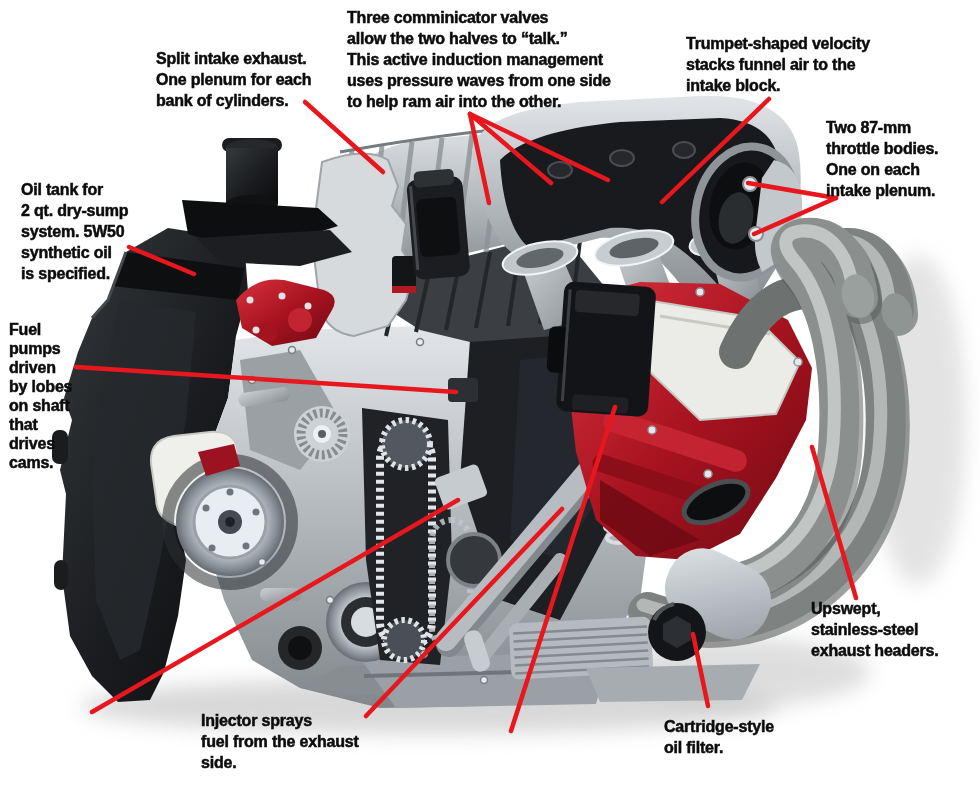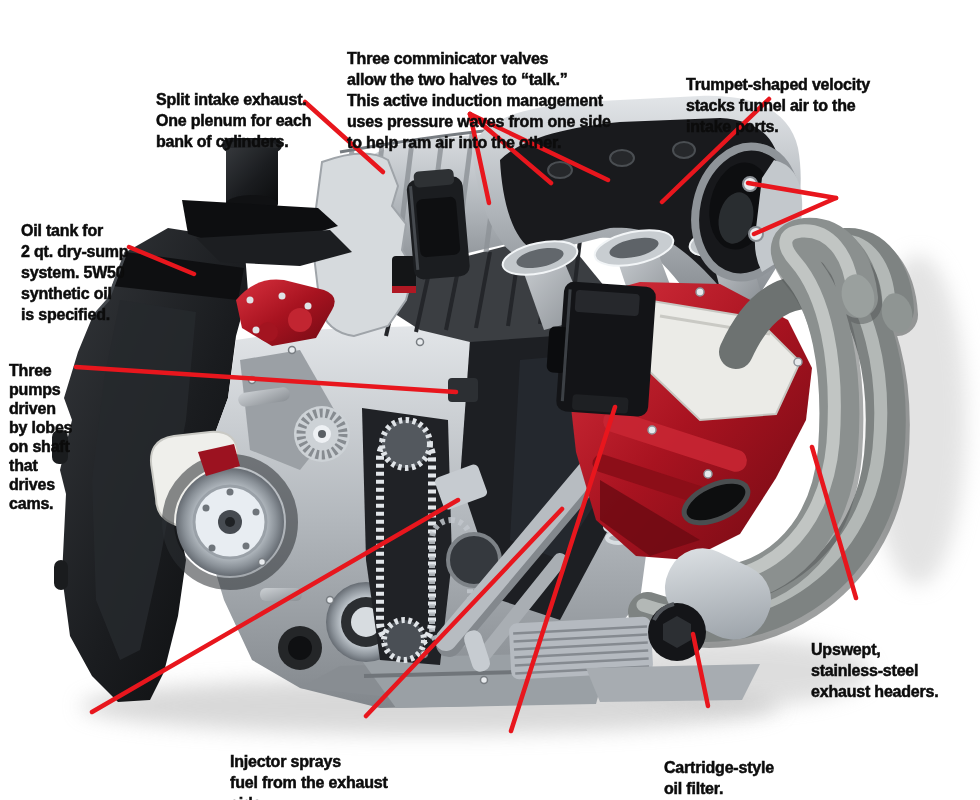--- a/index.html
+++ b/index.html
@@ -1,20 +1,20 @@
 <!DOCTYPE html>
 <html><head>
 <meta charset="utf-8">
 <style>
   html,body{margin:0;padding:0;background:#ffffff;}
   .stage{position:relative;width:980px;height:800px;background:#ffffff;overflow:hidden;
          font-family:"Liberation Sans",sans-serif;}
   .art{position:absolute;left:0;top:0;width:980px;height:800px;}
   .label{position:absolute;font:700 16px/21px "Liberation Sans",sans-serif;
-         color:#0c0c0c;letter-spacing:-0.2px;white-space:pre-line;margin-top:41px;
+         color:#0c0c0c;letter-spacing:-0.2px;white-space:pre-line;
          -webkit-text-stroke:0.5px #0c0c0c;}
   .label--tight{line-height:19px;}
 </style>
 </head>
 <body>
 
 <div class="stage">
 
   <svg class="art" viewBox="0 0 980 800">
     <defs>
@@ -320,35 +320,39 @@
   <div class="label" style="left:156px;top:48px">Split intake exhaust.
 One plenum for each
 bank of cylinders.</div>
   <div class="label" style="left:347px;top:7px">Three comminicator valves
 allow the two halves to “talk.”
 This active induction management
 uses pressure waves from one side
 to help ram air into the other.</div>
   <div class="label" style="left:686px;top:33px">Trumpet-shaped velocity
 stacks funnel air to the
-intake ports.</div>
+intake block.</div>
+  <div class="label" style="left:826px;top:117px">Two 87-mm
+throttle bodies.
+One on each
+intake plenum.</div>
   <div class="label" style="left:21px;top:179px">Oil tank for
 2 qt. dry-sump
 system. 5W50
 synthetic oil
 is specified.</div>
-  <div class="label label--tight" style="left:9px;top:320px">Three
+  <div class="label label--tight" style="left:9px;top:320px">Fuel
 pumps
 driven
 by lobes
 on shaft
 that
 drives
 cams.</div>
-  <div class="label" style="left:230px;top:710px">Injector sprays
+  <div class="label" style="left:201px;top:710px">Injector sprays
 fuel from the exhaust
 side.</div>
   <div class="label" style="left:811px;top:598px">Upswept,
 stainless-steel
 exhaust headers.</div>
   <div class="label" style="left:664px;top:716px">Cartridge-style
 oil filter.</div>
 
 </div>
 

